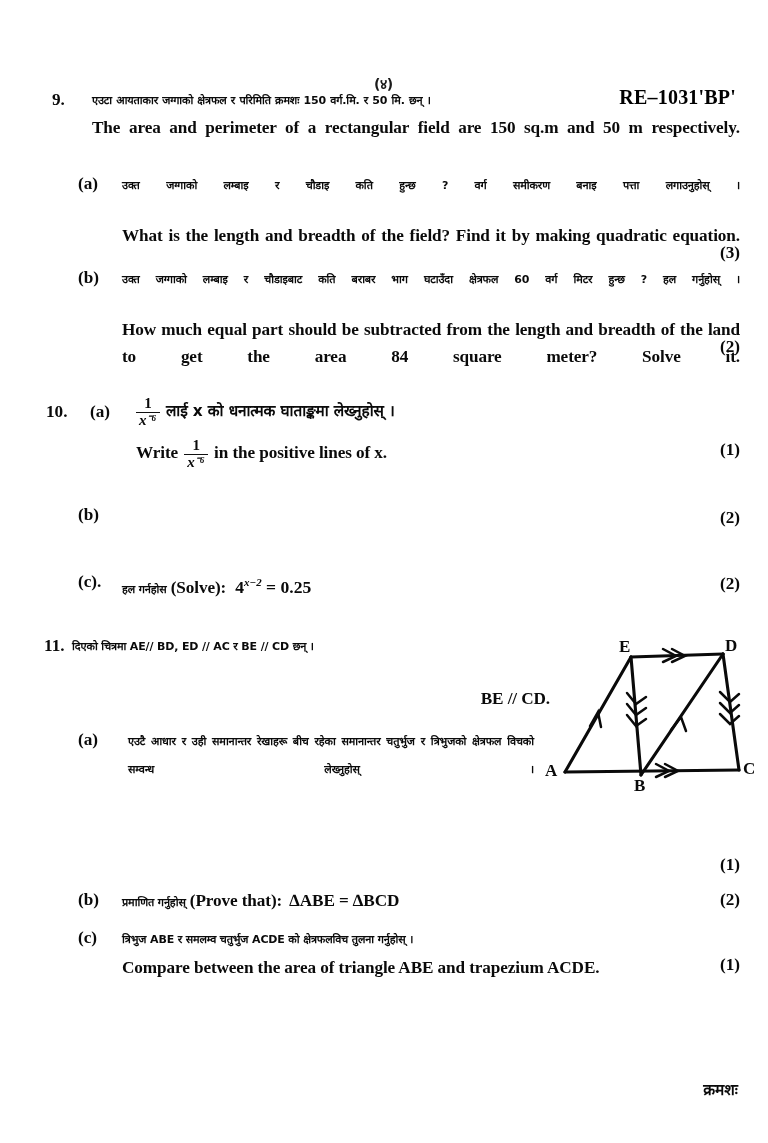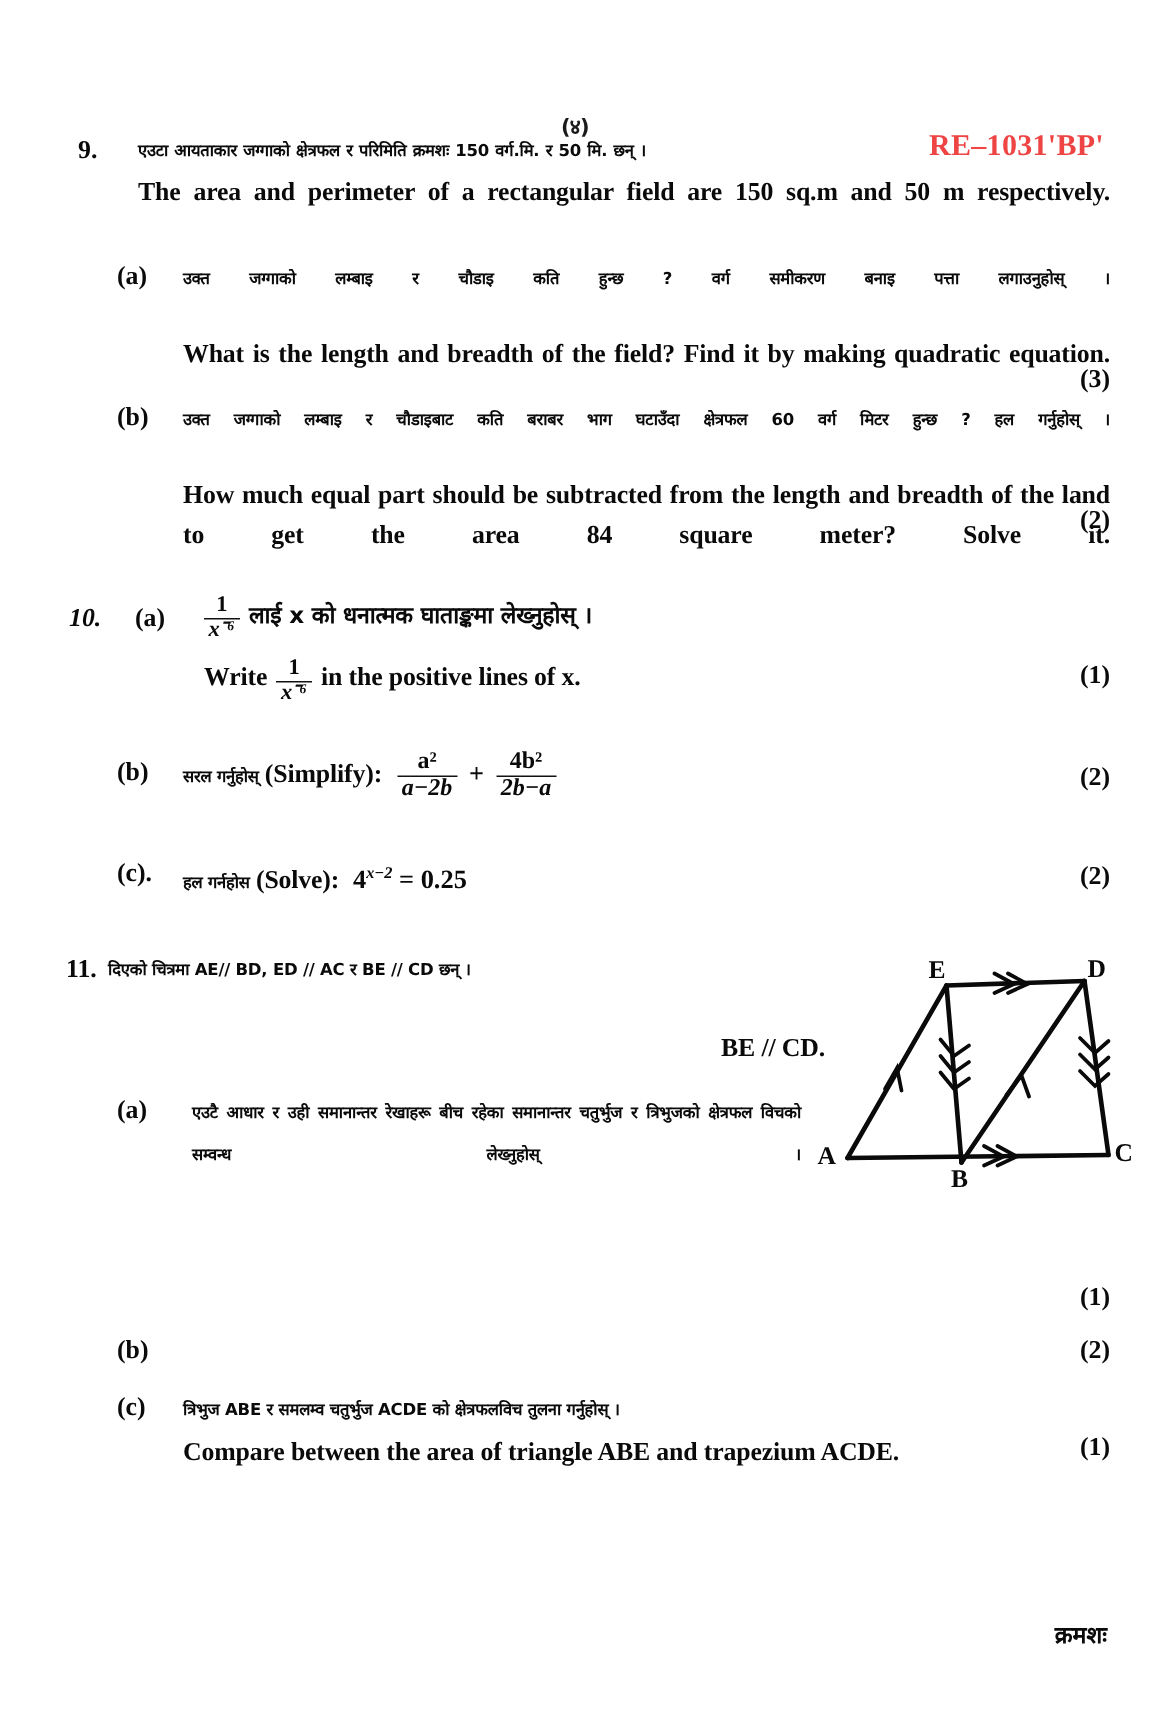--- a/index.html
+++ b/index.html
@@ -41,21 +41,21 @@
     color: #1a1a1a;
   }
   .paper-code {
     position: absolute;
     right: 32px;
     top: 50px;
     font-family: "Liberation Serif", serif;
     font-size: 20px;
     font-weight: 700;
     letter-spacing: 0.2px;
-    color: #ef4444;
+    color: #000000;
   }
 
   
   .blk {
     position: absolute;
     font-size: 16.5px;
     line-height: 25px;
   }
   .nep {
     font-family: "DejaVu Sans", sans-serif;
@@ -179,21 +179,21 @@
   <div class="sublabel" style="left:78px; top:174px;">(a)</div>
   <div class="blk nep justall" style="left:122px; top:172px; width:618px; line-height:28px;">उक्त जग्गाको लम्बाइ र चौडाइ कति हुन्छ ? वर्ग समीकरण बनाइ पत्ता लगाउनुहोस् ।</div>
   <div class="blk eng justall" style="left:122px; top:222px; width:618px; line-height:27px;">What is the length and breadth of the field? Find it by making quadratic equation.</div>
   <div class="marks" style="top:243px;">(3)</div>
 
   <div class="sublabel" style="left:78px; top:268px;">(b)</div>
   <div class="blk nep justall" style="left:122px; top:266px; width:618px; line-height:28px;">उक्त जग्गाको लम्बाइ र चौडाइबाट कति बराबर भाग घटाउँदा क्षेत्रफल 60 वर्ग मिटर हुन्छ ? हल गर्नुहोस् ।</div>
   <div class="blk eng justall" style="left:122px; top:316px; width:618px; line-height:27px;">How much equal part should be subtracted from the length and breadth of the land to get the area 84 square meter? Solve it.</div>
   <div class="marks" style="top:337px;">(2)</div>
 
-  <div class="qnum" style="left:46px; top:402px;font-style:italic;">10.</div>
+  <div class="qnum" style="left:46px; top:402px;">10.</div>
   <div class="sublabel" style="left:90px; top:402px;">(a)</div>
 
   <div class="blk" style="left:134px; top:396px; width:600px;">
     <span class="frac">
       <span class="num">1</span>
       <span class="den">x⁻⁶</span>
     </span>
     <span class="nep" style="font-size:15.4px;">लाई x को धनात्मक घाताङ्कमा लेख्नुहोस् ।</span>
   </div>
 
@@ -201,33 +201,20 @@
     <span>Write</span>
     <span class="frac">
       <span class="num">1</span>
       <span class="den">x⁻⁶</span>
     </span>
     <span>in the positive lines of x.</span>
   </div>
   <div class="marks" style="top:440px;">(1)</div>
 
   <div class="sublabel" style="left:78px; top:505px;">(b)</div>
-  <div class="blk" style="left:122px; top:500px; width:560px;">
-    <span class="nep">सरल गर्नुहोस्</span>
-    <span class="eng">(Simplify):</span>
-    <span class="frac big" style="margin-left:6px;">
-      <span class="num">a²</span>
-      <span class="den">a−2b</span>
-    </span>
-    <span class="mathline" style="margin:0 2px;">+</span>
-    <span class="frac big">
-      <span class="num">4b²</span>
-      <span class="den">2b−a</span>
-    </span>
-  </div>
   <div class="marks" style="top:508px;">(2)</div>
 
   <div class="sublabel" style="left:78px; top:572px;">(c).</div>
   <div class="blk" style="left:122px; top:570px; width:560px;">
     <span class="nep">हल गर्नहोस</span>
     <span class="eng">(Solve):</span>
     <span class="mathline" style="margin-left:5px;"><span>4</span><sup class="ex">x−2</sup> <span>= 0.25</span></span>
   </div>
   <div class="marks" style="top:574px;">(2)</div>
 
@@ -288,20 +275,25 @@
     <div class="fig-label" style="left:203px; top:129px;">C</div>
     <div class="fig-label" style="left:185px; top:6px;">D</div>
     <div class="fig-label" style="left:79px; top:7px;">E</div>
   </div>
 
   <div class="sublabel" style="left:78px; top:730px;">(a)</div>
   <div class="blk nep justall" style="left:128px; top:728px; width:406px; line-height:28px;">एउटै आधार र उही समानान्तर रेखाहरू बीच रहेका समानान्तर चतुर्भुज र त्रिभुजको क्षेत्रफल विचको सम्वन्ध लेख्नुहोस् ।</div>
   <div class="marks" style="top:855px;">(1)</div>
 
   <div class="sublabel" style="left:78px; top:890px;">(b)</div>
+  <div class="blk" style="left:122px; top:888px; width:560px;">
+    <span class="nep">प्रमाणित गर्नुहोस्</span>
+    <span class="eng">(Prove that):</span>
+    <span class="eng" style="margin-left:3px;">∆ABE = ∆BCD</span>
+  </div>
   <div class="marks" style="top:890px;">(2)</div>
 
   <div class="sublabel" style="left:78px; top:928px;">(c)</div>
   <div class="blk nep" style="left:122px; top:926px; width:618px; line-height:28px;">त्रिभुज ABE र समलम्व चतुर्भुज ACDE को क्षेत्रफलविच तुलना गर्नुहोस् ।</div>
   <div class="blk eng" style="left:122px; top:954px; width:600px; line-height:27px;">Compare between the area of triangle ABE and trapezium ACDE.</div>
   <div class="marks" style="top:955px;">(1)</div>
 
   <div class="footer-note">क्रमशः</div>
 
 </div>

